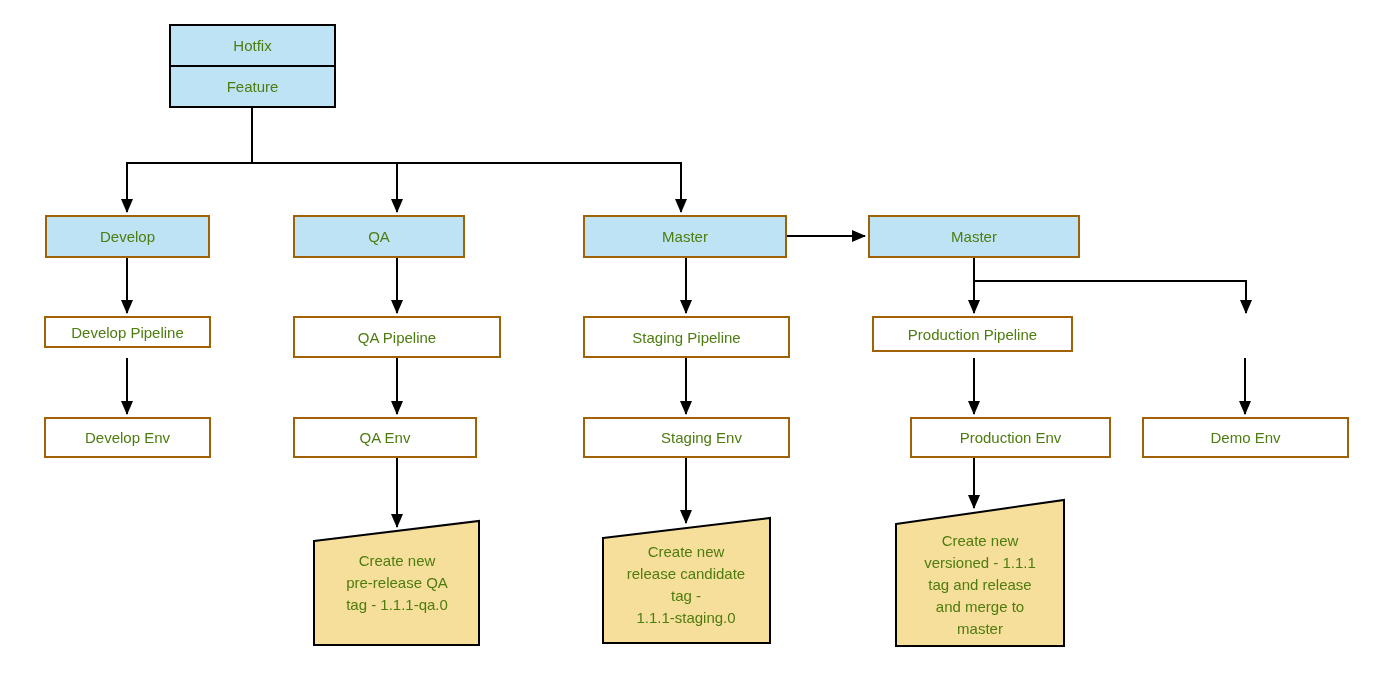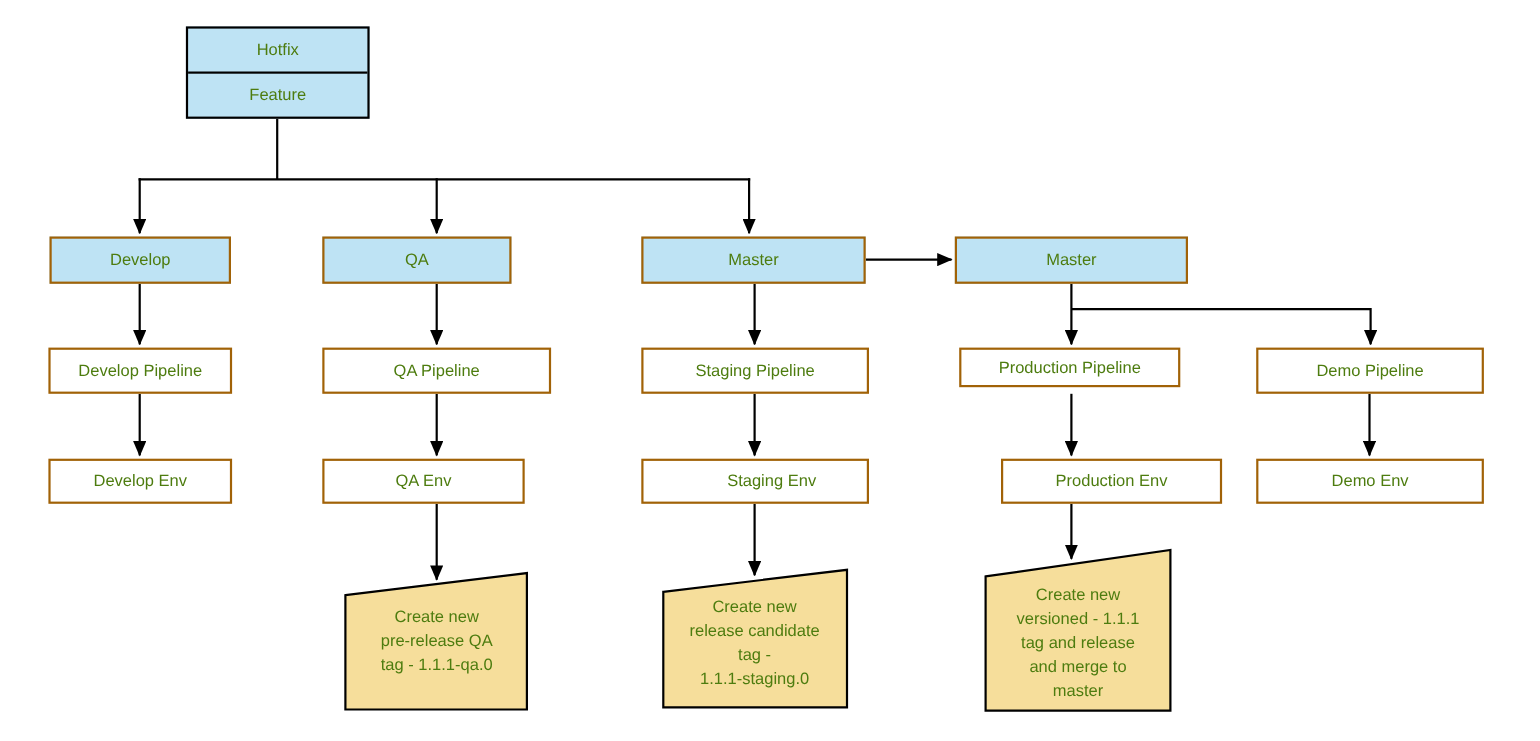--- a/index.html
+++ b/index.html
@@ -107,25 +107,24 @@
   <div class="source-box" style="left:169px; top:24px; width:167px; height:84px;">
     <div class="source-cell">Hotfix</div>
     <div class="source-cell">Feature</div>
   </div>
 
   <div class="node branch" style="left:45px;  top:215px; width:165px; height:43px;">Develop</div>
   <div class="node branch" style="left:293px; top:215px; width:172px; height:43px;">QA</div>
   <div class="node branch" style="left:583px; top:215px; width:204px; height:43px;">Master</div>
   <div class="node branch" style="left:868px; top:215px; width:212px; height:43px;">Master</div>
 
-  <div class="node plain" style="left:44px;  top:316px; width:167px; height:42px;">Develop Pipeline</div>
+  <div class="node plain" style="left:44px;  top:316px; width:167px; height:32px;">Develop Pipeline</div>
   <div class="node plain" style="left:293px; top:316px; width:208px; height:42px;">QA Pipeline</div>
   <div class="node plain" style="left:583px; top:316px; width:207px; height:42px;text-align:right;">Staging Pipeline</div>
   <div class="node plain" style="left:872px; top:316px; width:201px; height:36px;">Production Pipeline</div>
-  <div class="node plain" style="left:1142px; top:316px; width:207px; height:42px;">Demo Pipeline</div>
 
   <div class="node plain" style="left:44px;  top:417px; width:167px; height:41px;">Develop Env</div>
   <div class="node plain" style="left:293px; top:417px; width:184px; height:41px;">QA Env</div>
   <div class="node plain" style="left:583px; top:417px; width:207px; height:41px;padding-left:30px;">Staging Env</div>
   <div class="node plain" style="left:872px; top:417px; width:201px; height:41px;margin-left:38px;">Production Env</div>
   <div class="node plain" style="left:1142px; top:417px; width:207px; height:41px;">Demo Env</div>
 
   <div class="note-text" style="left:316px; top:550px; width:162px;">Create new
 pre-release QA
 tag - 1.1.1-qa.0</div>

